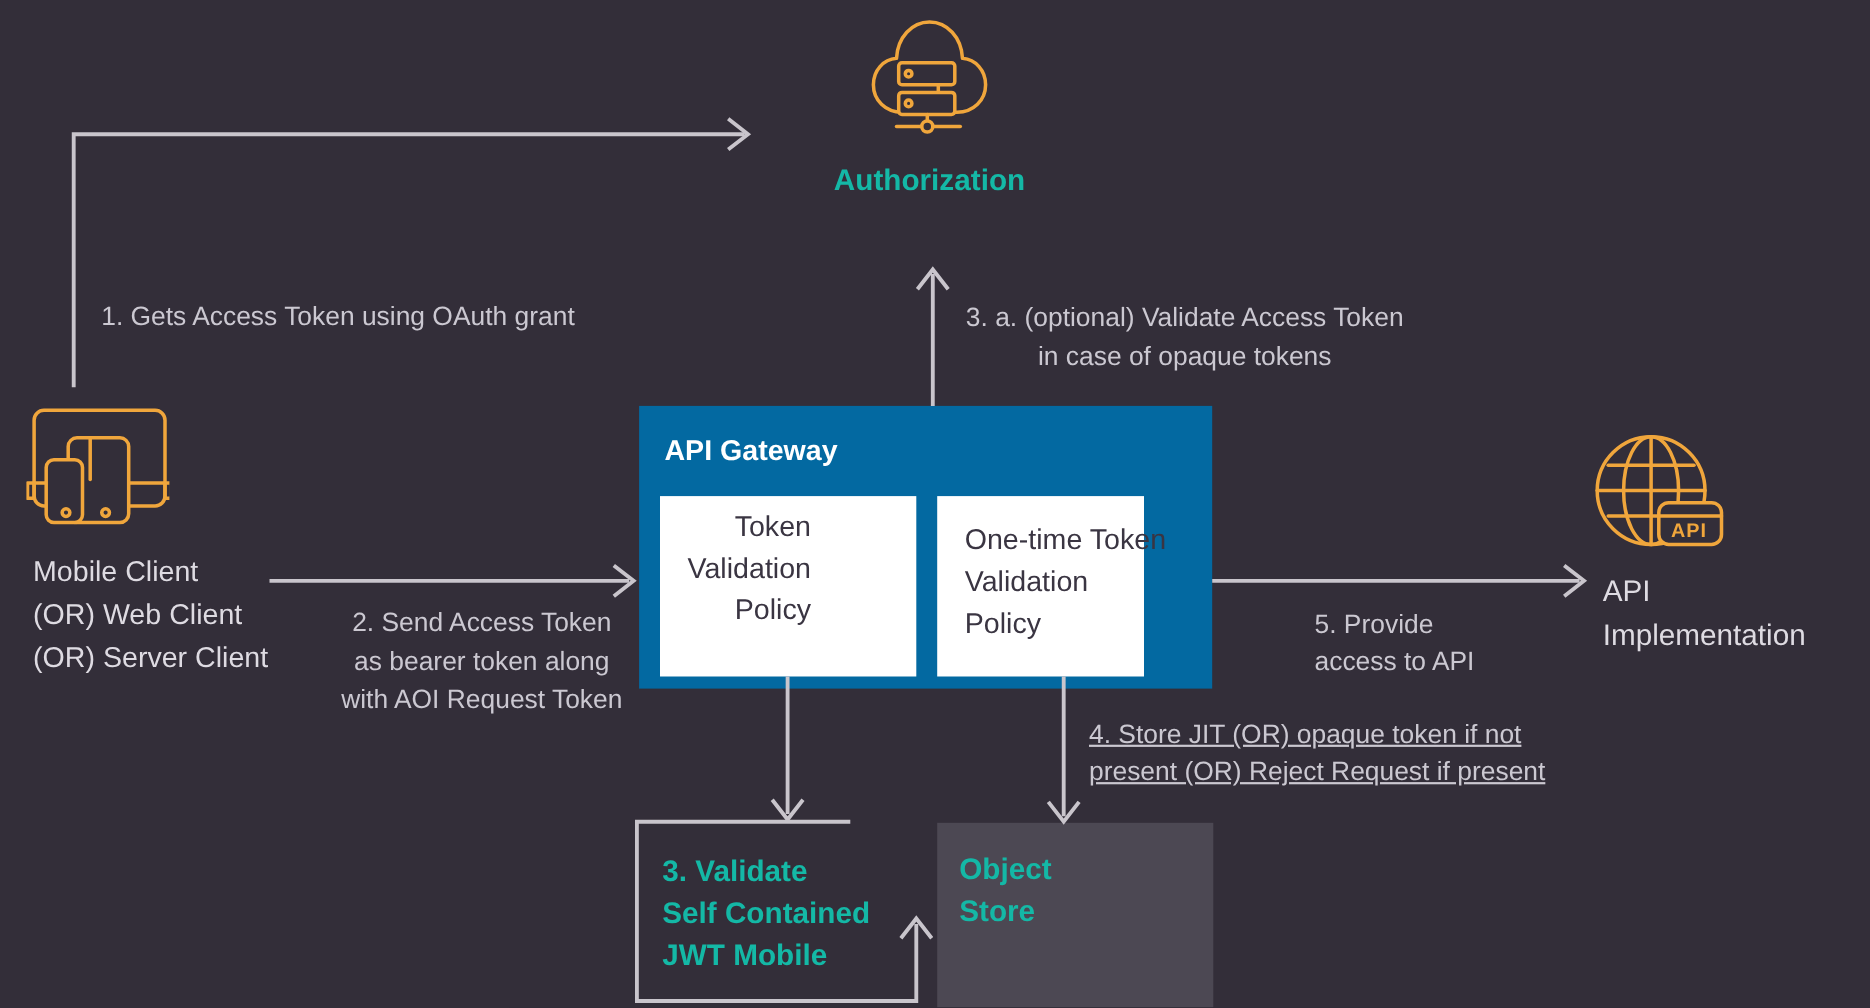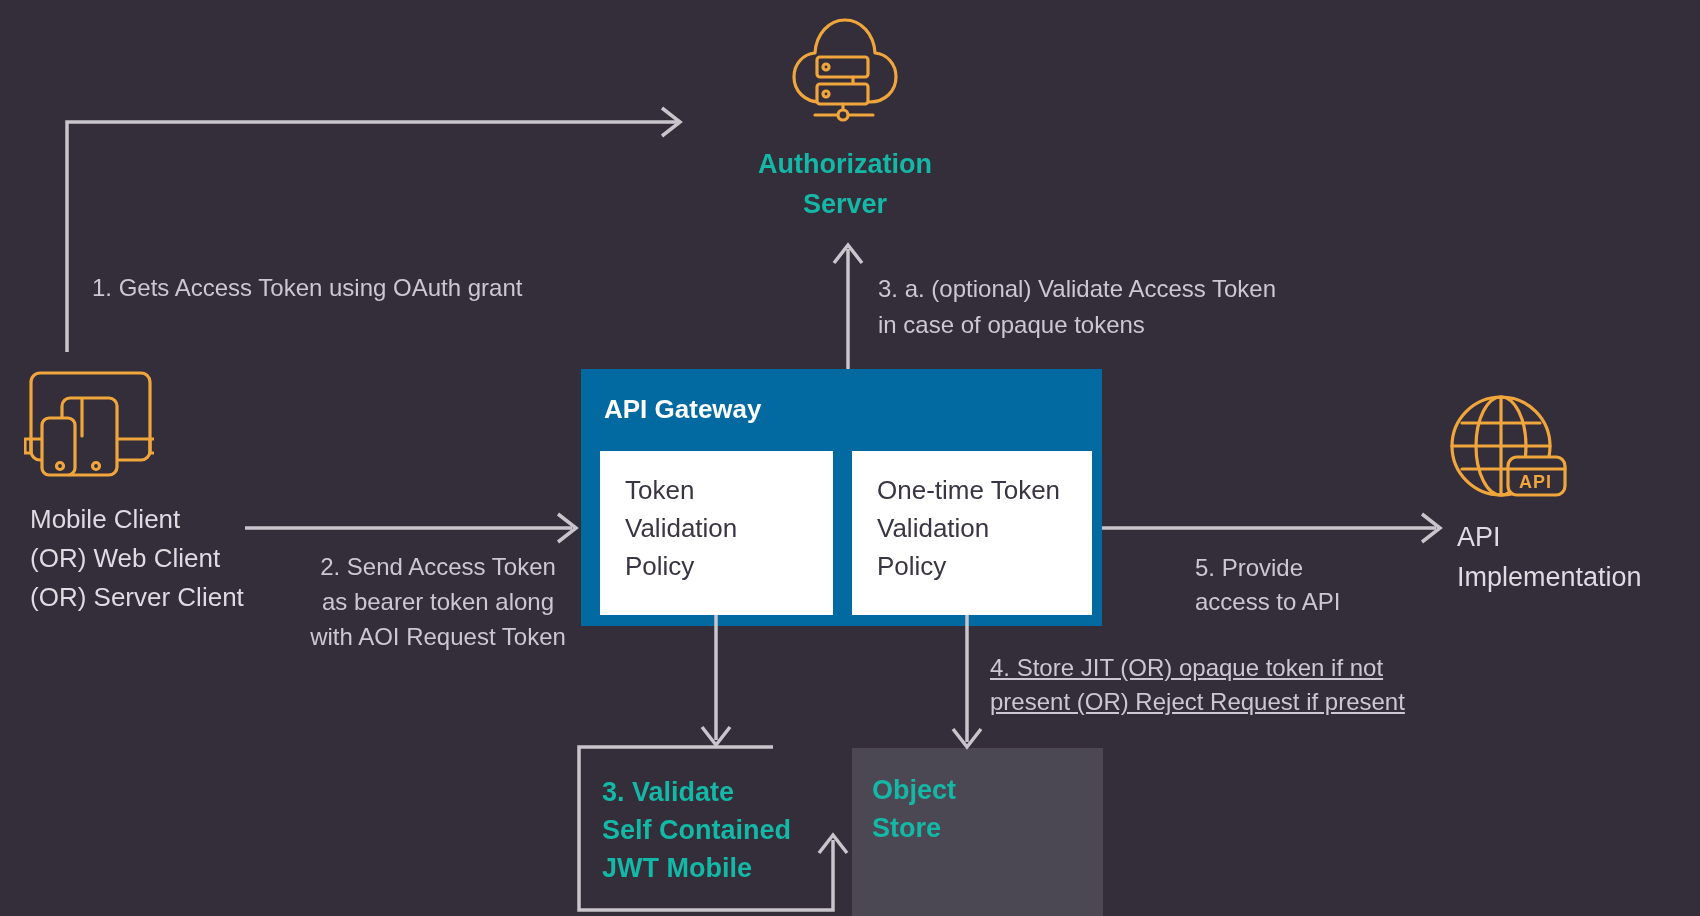--- a/index.html
+++ b/index.html
@@ -25,28 +25,28 @@
 </style>
 </head>
 <body>
 
 <div class="canvas">
 
   <div class="abs gateway" style="left:581px;top:369px;width:521px;height:257px;">
     <div class="abs gateway-title" style="left:23px;top:26px;">API Gateway</div>
 
     <div class="abs policy-box" style="left:19px;top:82px;width:233px;height:164px;">
-      <div class="abs policy-text" style="left:25px;top:20px;">
+      <div class="abs policy-text" style="left:25px;top:8px;text-align:right;">
         <div>Token</div>
         <div>Validation</div>
         <div>Policy</div>
       </div>
     </div>
 
-    <div class="abs policy-box" style="left:271px;top:82px;width:240px;height:164px;">
+    <div class="abs policy-box" style="left:271px;top:82px;width:188px;height:164px;">
       <div class="abs policy-text" style="left:25px;top:20px;">
         <div>One-time Token</div>
         <div>Validation</div>
         <div>Policy</div>
       </div>
     </div>
   </div>
 
   <div class="abs store-box" style="left:852px;top:748px;width:251px;height:168px;">
     <div class="abs node-title" style="left:20px;top:23px;">
@@ -124,40 +124,39 @@
     <line class="icon-stroke" x1="22" y1="38" x2="100" y2="38"></line>
     <line class="icon-stroke" x1="12" y1="61" x2="110" y2="61"></line>
     <line class="icon-stroke" x1="22" y1="84" x2="100" y2="84"></line>
     <rect class="icon-fill-bg" x="68" y="72" width="57" height="38" rx="9"></rect>
     <line class="icon-stroke" x1="68" y1="84" x2="125" y2="84"></line>
     <text class="badge-text" x="79" y="103">API</text>
   </svg>
 
   <div class="abs node-title center" style="left:695px;top:144px;width:300px;line-height:40px;">
     <div>Authorization</div>
-    <div>Server</div>
   </div>
 
   <div class="abs annotation" style="left:92px;top:270px;">
     <div>1. Gets Access Token using OAuth grant</div>
   </div>
 
   <div class="abs label" style="left:30px;top:500px;">
     <div>Mobile Client</div>
     <div>(OR) Web Client</div>
     <div>(OR) Server Client</div>
   </div>
 
   <div class="abs annotation center" style="left:280px;top:549px;width:316px;line-height:35px;">
     <div>2. Send Access Token</div>
     <div>as bearer token along</div>
     <div>with AOI Request Token</div>
   </div>
 
-  <div class="abs annotation" style="left:878px;top:271px;">
+  <div class="abs annotation" style="left:878px;top:271px;text-align:center;">
     <div>3. a. (optional) Validate Access Token</div>
     <div>in case of opaque tokens</div>
   </div>
 
   <div class="abs annotation" style="left:990px;top:651px;line-height:34px;text-decoration:underline;">
     <div>4. Store JIT (OR) opaque token if not</div>
     <div>present (OR) Reject Request if present</div>
   </div>
 
   <div class="abs annotation" style="left:1195px;top:551px;line-height:34px;">

